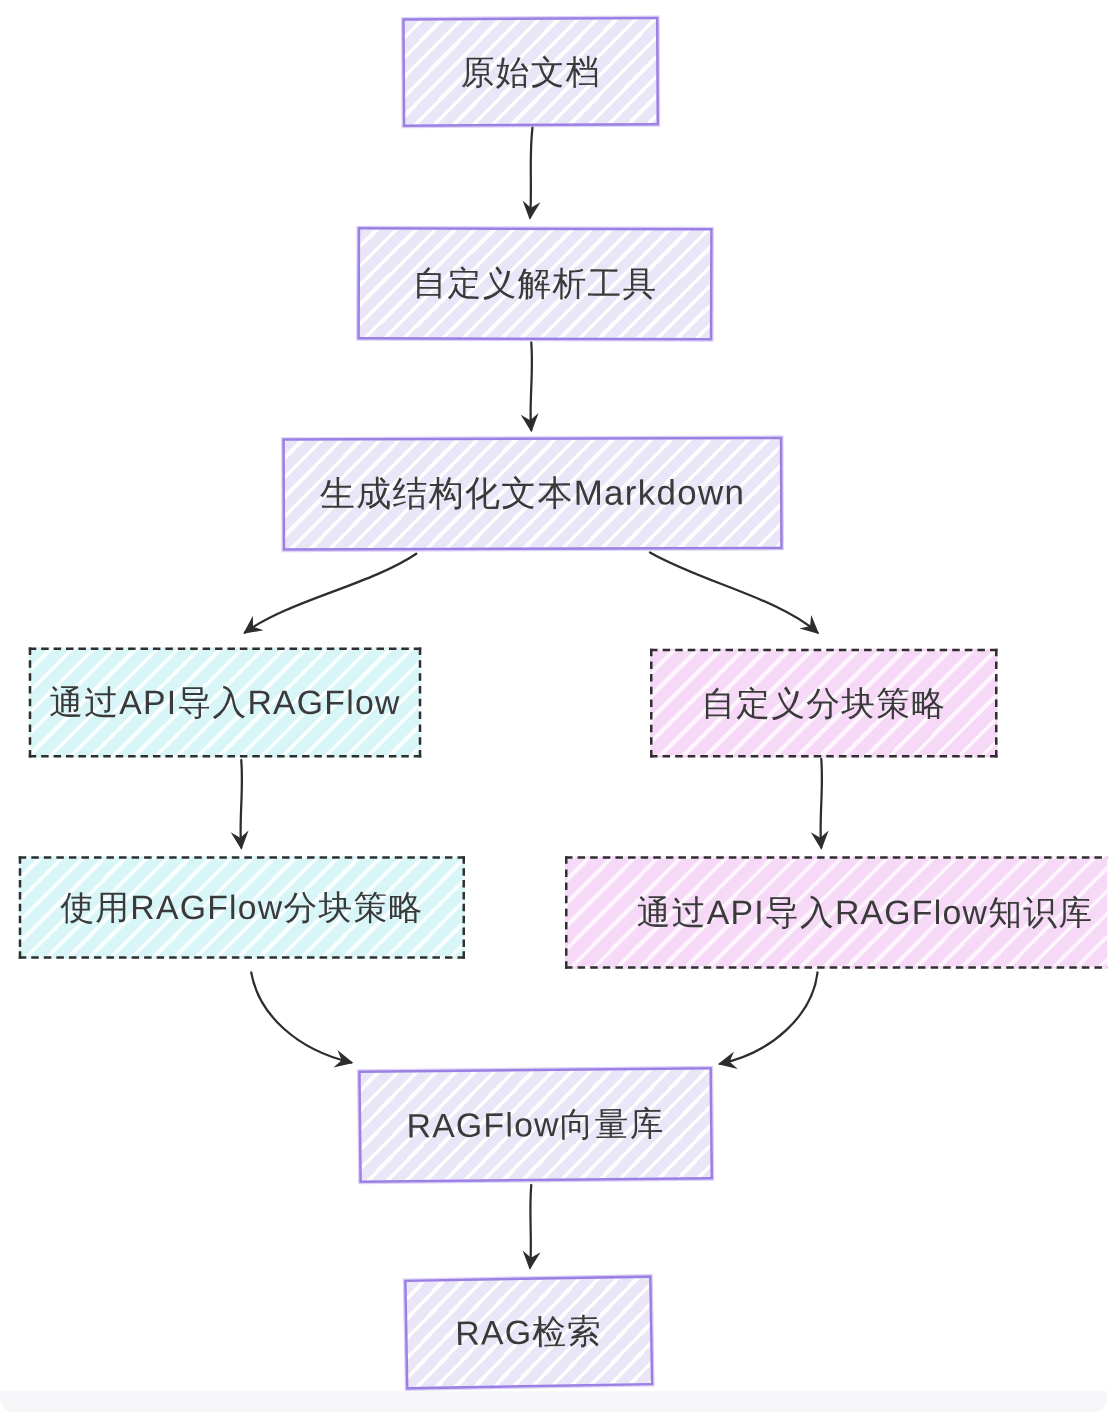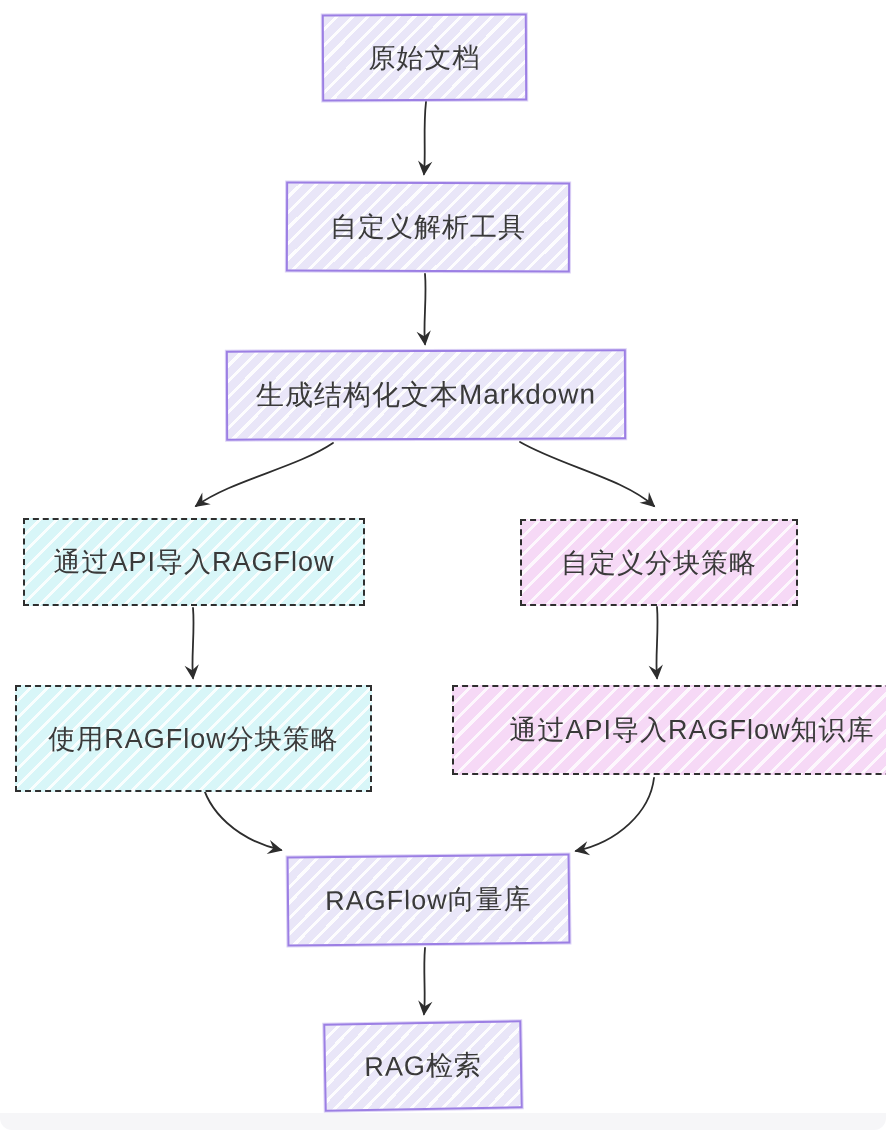--- a/index.html
+++ b/index.html
@@ -100,29 +100,29 @@
   </div>
 
   <div class="node purple" style="left:286px; top:182px; width:284px; height:90px; --rot:0.2deg;">
     <span>自定义解析工具</span>
   </div>
 
   <div class="node purple" style="left:226px; top:350px; width:400px; height:90px; font-size:28px; --rot:-0.2deg;">
     <span>生成结构化文本Markdown</span>
   </div>
 
-  <div class="node cyan-dashed" style="left:23px; top:518px; width:342px; height:88px; --rot:0deg;">
+  <div class="node cyan-dashed" style="left:23px; top:518px; width:314px; height:88px; --rot:0deg;">
     <span>通过API导入RAGFlow</span>
   </div>
 
   <div class="node pink-dashed" style="left:520px; top:519px; width:278px; height:87px; --rot:0deg;">
     <span>自定义分块策略</span>
   </div>
 
-  <div class="node cyan-dashed" style="left:15px; top:685px; width:357px; height:107px; --rot:0deg;">
+  <div class="node cyan-dashed" style="left:15px; top:685px; width:357px; height:82px; --rot:0deg;">
     <span>使用RAGFlow分块策略</span>
   </div>
 
   <div class="node pink-dashed" style="left:452px; top:685px; width:480px; height:90px; --rot:0deg;">
     <span>通过API导入RAGFlow知识库</span>
   </div>
 
   <div class="node purple" style="left:287px; top:855px; width:283px; height:90px; --rot:-0.6deg;">
     <span>RAGFlow向量库</span>
   </div>

